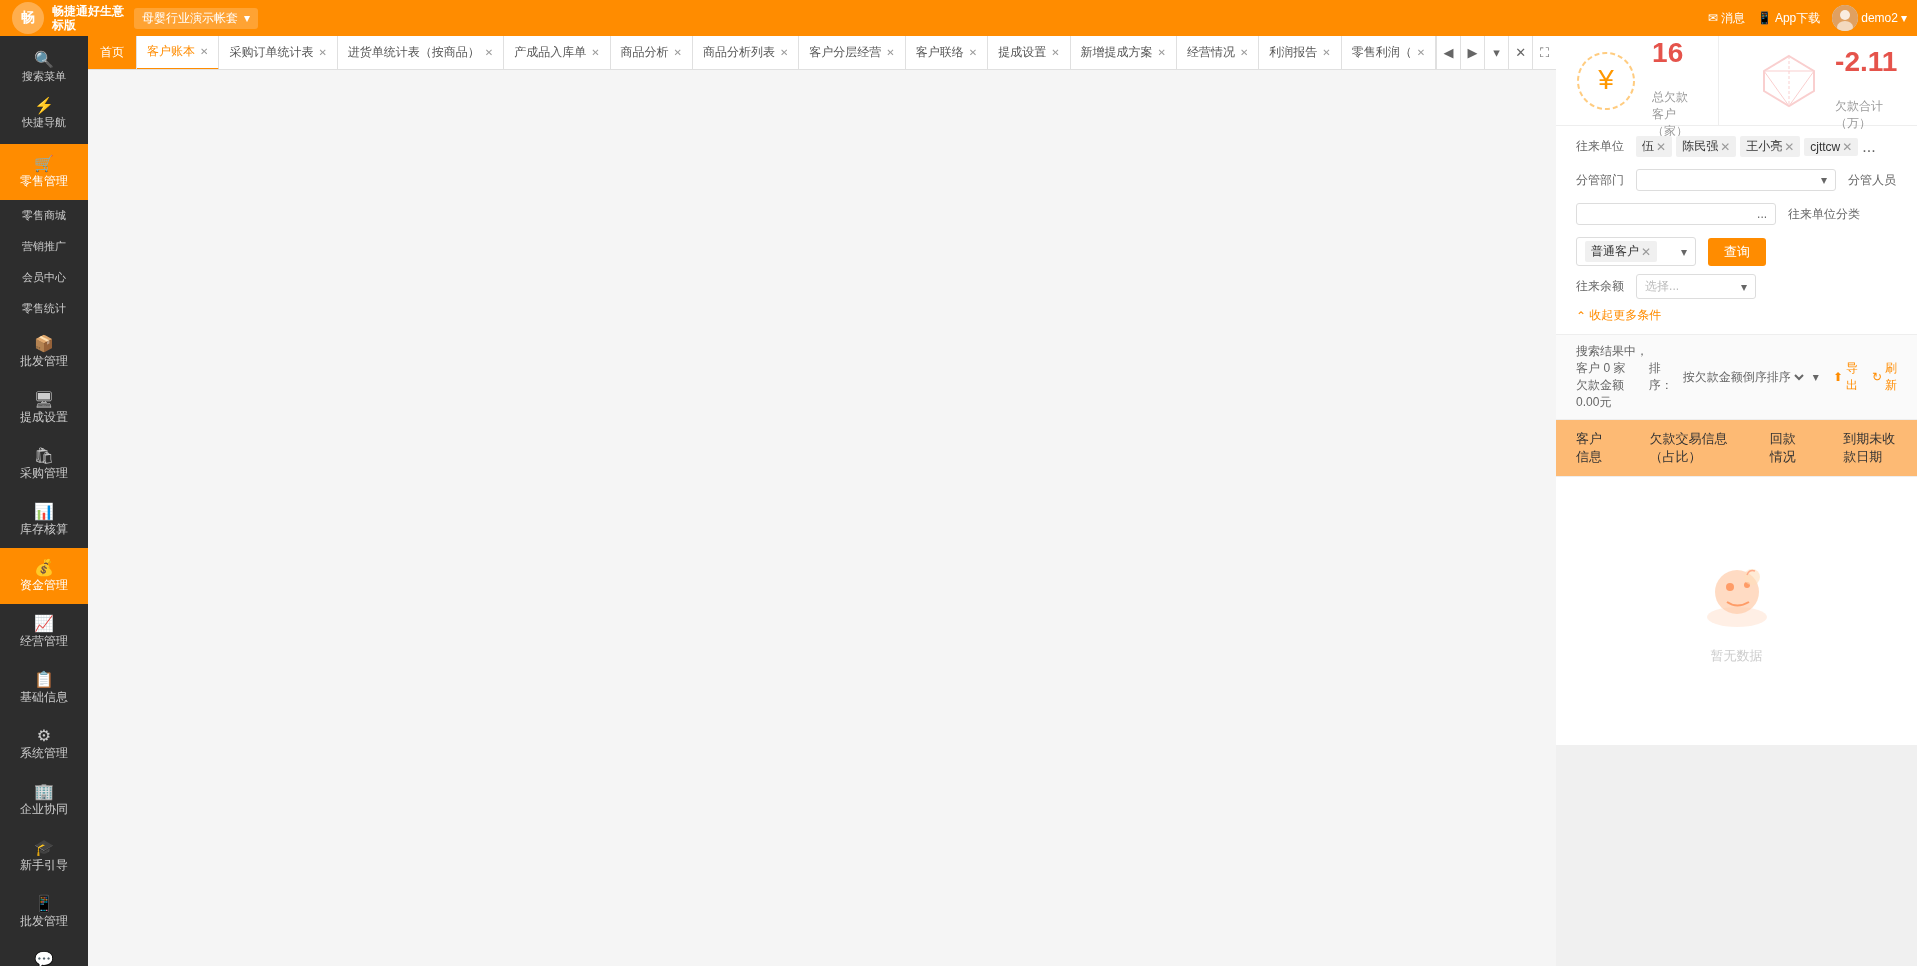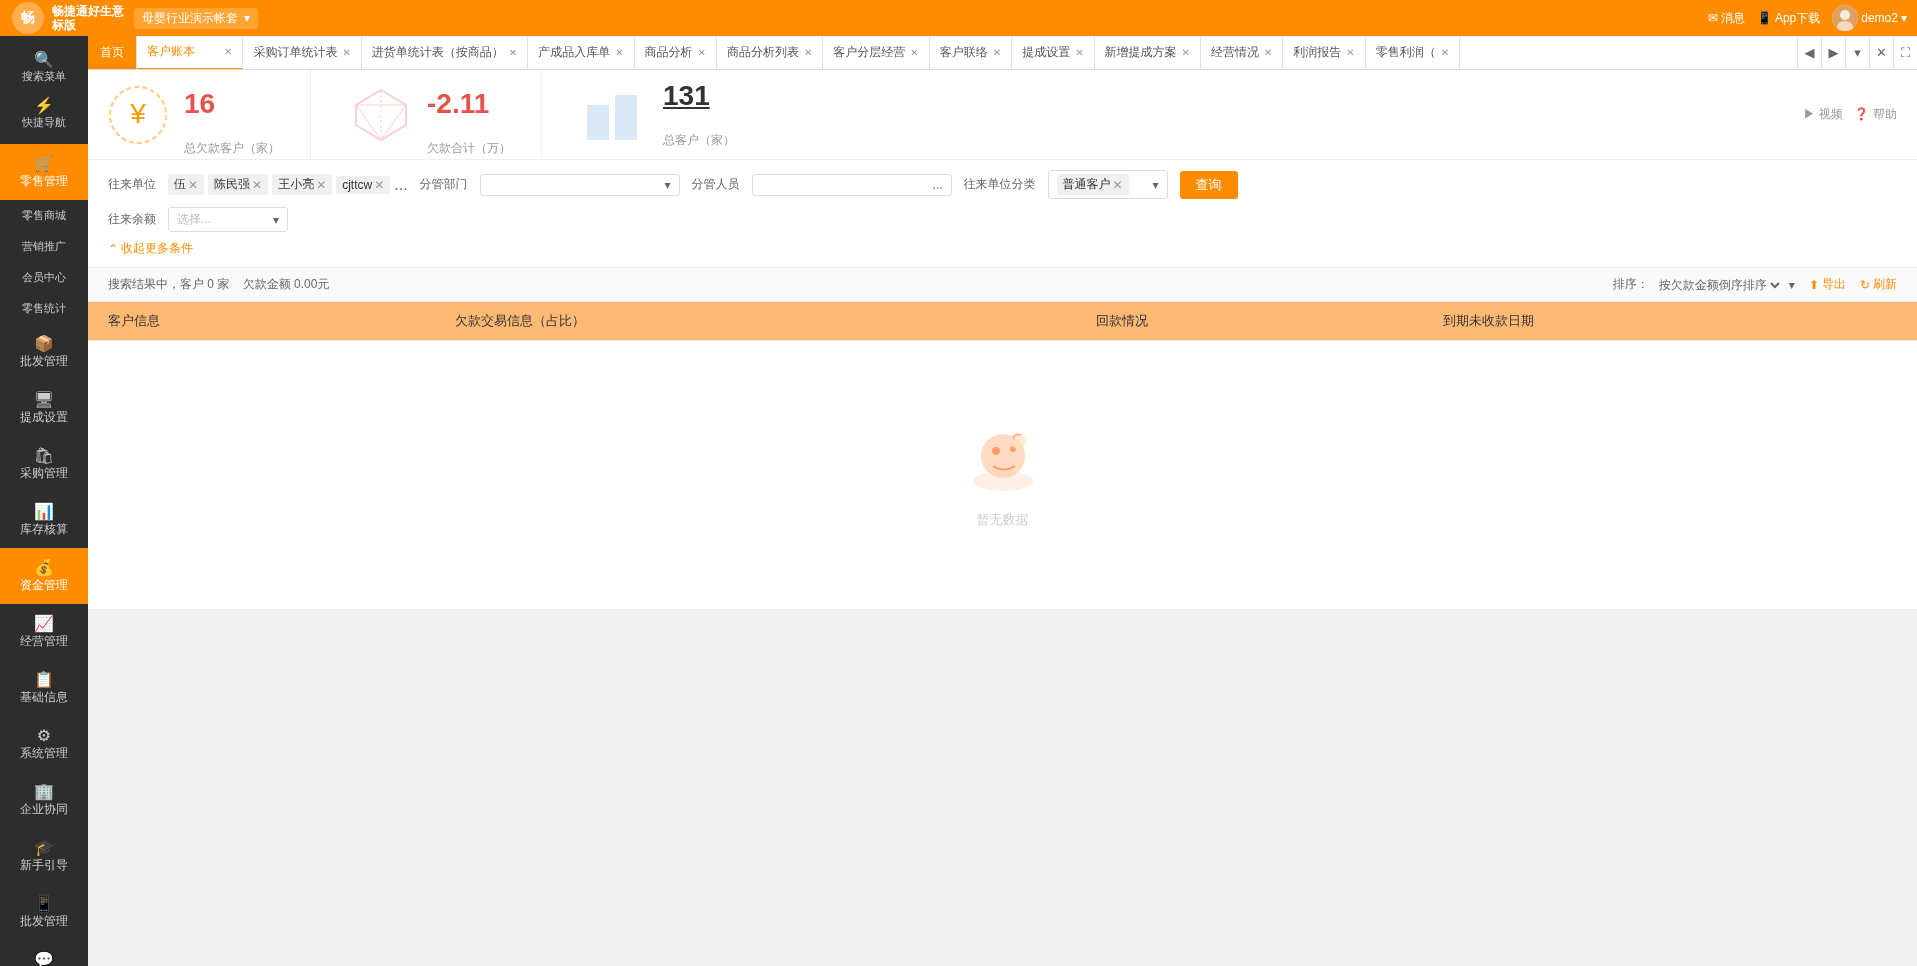--- a/index.html
+++ b/index.html
@@ -3,21 +3,21 @@
   <meta charset="utf-8">
   <style>
     * { box-sizing: border-box; margin: 0; padding: 0; font-family: 'Microsoft YaHei', Arial, sans-serif; }
     body { background: #f5f5f5; font-size: 13px; color: #333; overflow: hidden; height: 966px; }
 
     
     .app-wrapper { display: flex; flex-direction: column; height: 100vh; }
     .top-bar { background: #ff8c00; display: flex; align-items: center; height: 36px; padding: 0 10px; flex-shrink: 0; }
     .main-layout { display: flex; flex: 1; overflow: hidden; }
     .sidebar { width: 88px; background: #2d2d2d; display: flex; flex-direction: column; align-items: center; padding-top: 8px; overflow-y: auto; }
-    .content-area { flex: 1; display: flex; flex-direction: column; overflow: hidden; }
+    .content-area { flex: 1; display: flex; flex-direction: row; overflow: hidden; }
     .tab-bar { background: #fff; border-bottom: 1px solid #e0e0e0; display: flex; align-items: center; height: 34px; overflow: hidden; flex-shrink: 0; }
     .main-content { flex: 1; overflow-y: auto; background: #f0f0f0; }
 
     
     .logo-area { display: flex; align-items: center; margin-right: 10px; }
     .logo-text { color: #fff; font-size: 12px; font-weight: bold; line-height: 1.2; }
     .logo-icon { width: 36px; height: 36px; margin-right: 6px; }
     .account-selector { background: rgba(255,255,255,0.2); border: none; color: #fff; padding: 2px 8px; border-radius: 3px; font-size: 12px; display: flex; align-items: center; cursor: pointer; margin-right: auto; }
     .account-selector span { color: #fff; }
     .top-right { display: flex; align-items: center; gap: 12px; }
@@ -26,21 +26,21 @@
 
     
     .sidebar-item { width: 100%; text-align: center; padding: 10px 4px; color: #ccc; font-size: 12px; cursor: pointer; }
     .sidebar-item.active { background: #ff8c00; color: #fff; }
     .sidebar-search { color: #ccc; font-size: 11px; padding: 6px 0; cursor: pointer; }
     .sidebar-nav { color: #ccc; font-size: 11px; padding: 6px 0; cursor: pointer; }
     .sidebar-divider { width: 60%; height: 1px; background: #444; margin: 4px auto; }
 
     
     .tab-item { height: 34px; padding: 0 10px; display: flex; align-items: center; white-space: nowrap; font-size: 12px; cursor: pointer; border-right: 1px solid #e0e0e0; color: #555; position: relative; }
-    .tab-item.active { background: #fff; color: #ff8c00; border-bottom: 2px solid #ff8c00; gap: 24px; }
+    .tab-item.active { background: #fff; color: #ff8c00; border-bottom: 2px solid #ff8c00; }
     .tab-item .close-tab { margin-left: 5px; color: #999; font-size: 10px; }
     .tab-home { background: #ff8c00; color: #fff; padding: 0 12px; }
     .tab-nav-btns { display: flex; margin-left: auto; }
     .tab-nav-btn { width: 24px; height: 34px; display: flex; align-items: center; justify-content: center; cursor: pointer; color: #666; border-left: 1px solid #e0e0e0; }
 
     
     .content-panel { background: #fff; margin: 0; }
 
     
     .stats-row { display: flex; align-items: stretch; background: #fff; border-bottom: 1px solid #eee; height: 90px; padding: 0 20px; }

